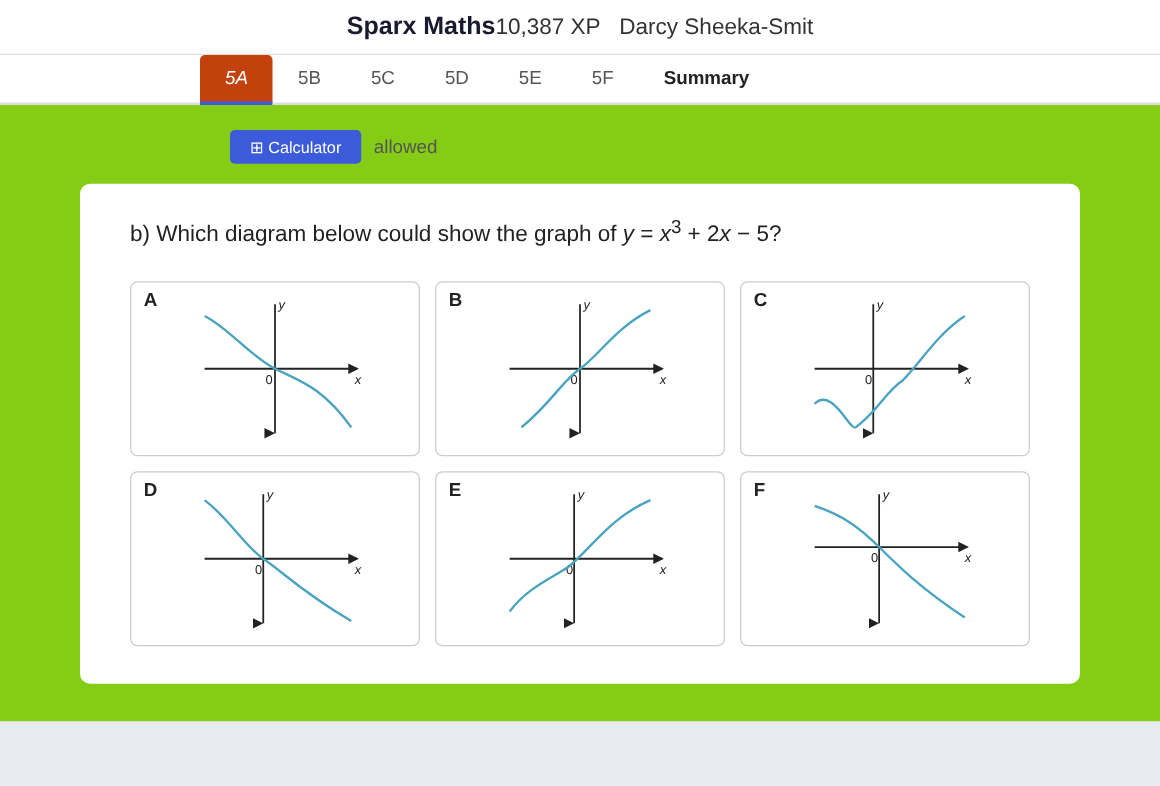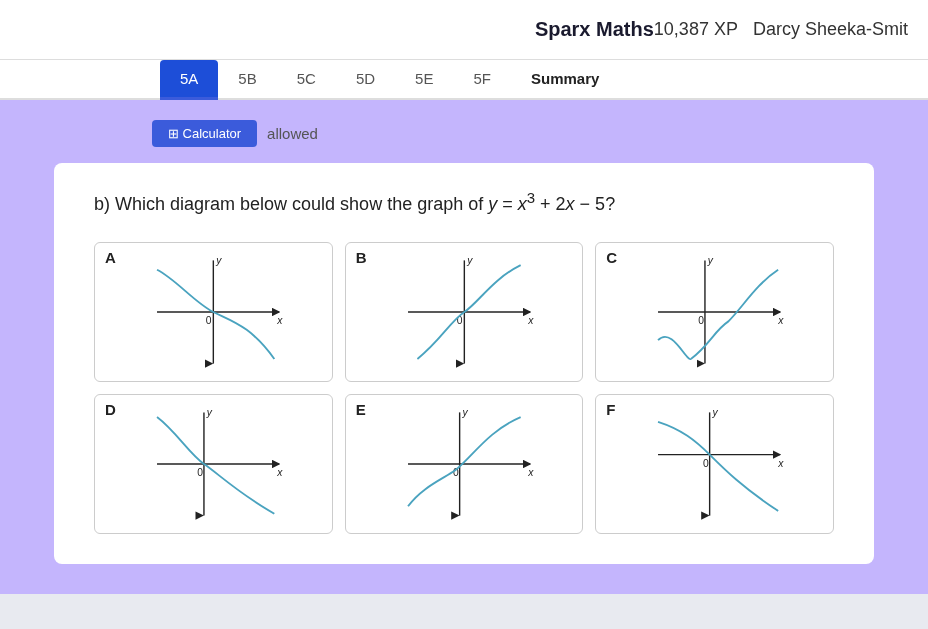--- a/index.html
+++ b/index.html
@@ -7,23 +7,23 @@
       font-family: Arial, sans-serif;
       background: #e8eaf0;
       min-height: 629px;
       width: 928px;
       overflow: hidden;
     }
     .top-bar {
       background: white;
       display: flex;
       align-items: center;
-      justify-content: flex-end;
+      justify-content: center;
       padding: 0 20px;
-      height: 60px;
+      height: 44px;
       border-bottom: 1px solid #ddd;
     }
     .logo {
       font-size: 20px;
       font-weight: bold;
       color: #1a1a2e;
     }
     .user-info {
       font-size: 18px;
       color: #333;
@@ -38,32 +38,33 @@
     }
     .tab {
       padding: 10px 20px;
       font-size: 15px;
       color: #555;
       cursor: pointer;
       border-bottom: 3px solid transparent;
       margin-bottom: -2px;
     }
     .tab.active {
-      background: #1d4ed8;
+      background: #c2410c;
       color: white;
       border-radius: 4px 4px 0 0;
       border-bottom: 3px solid #3b5bdb;
+      font-style: italic;
     }
     .tab.summary {
       font-weight: bold;
       color: #222;
     }
     .content-area {
-      background: #c4b5fd;
-      padding: 20px 32px 30px;
+      background: #84cc16;
+      padding: 20px 64px 30px;
     }
     .calculator-row {
       display: flex;
       align-items: center;
       gap: 10px;
       margin-bottom: 16px;
       padding-left: 120px;
     }
     .calc-button {
       background: #3b5bdb;

